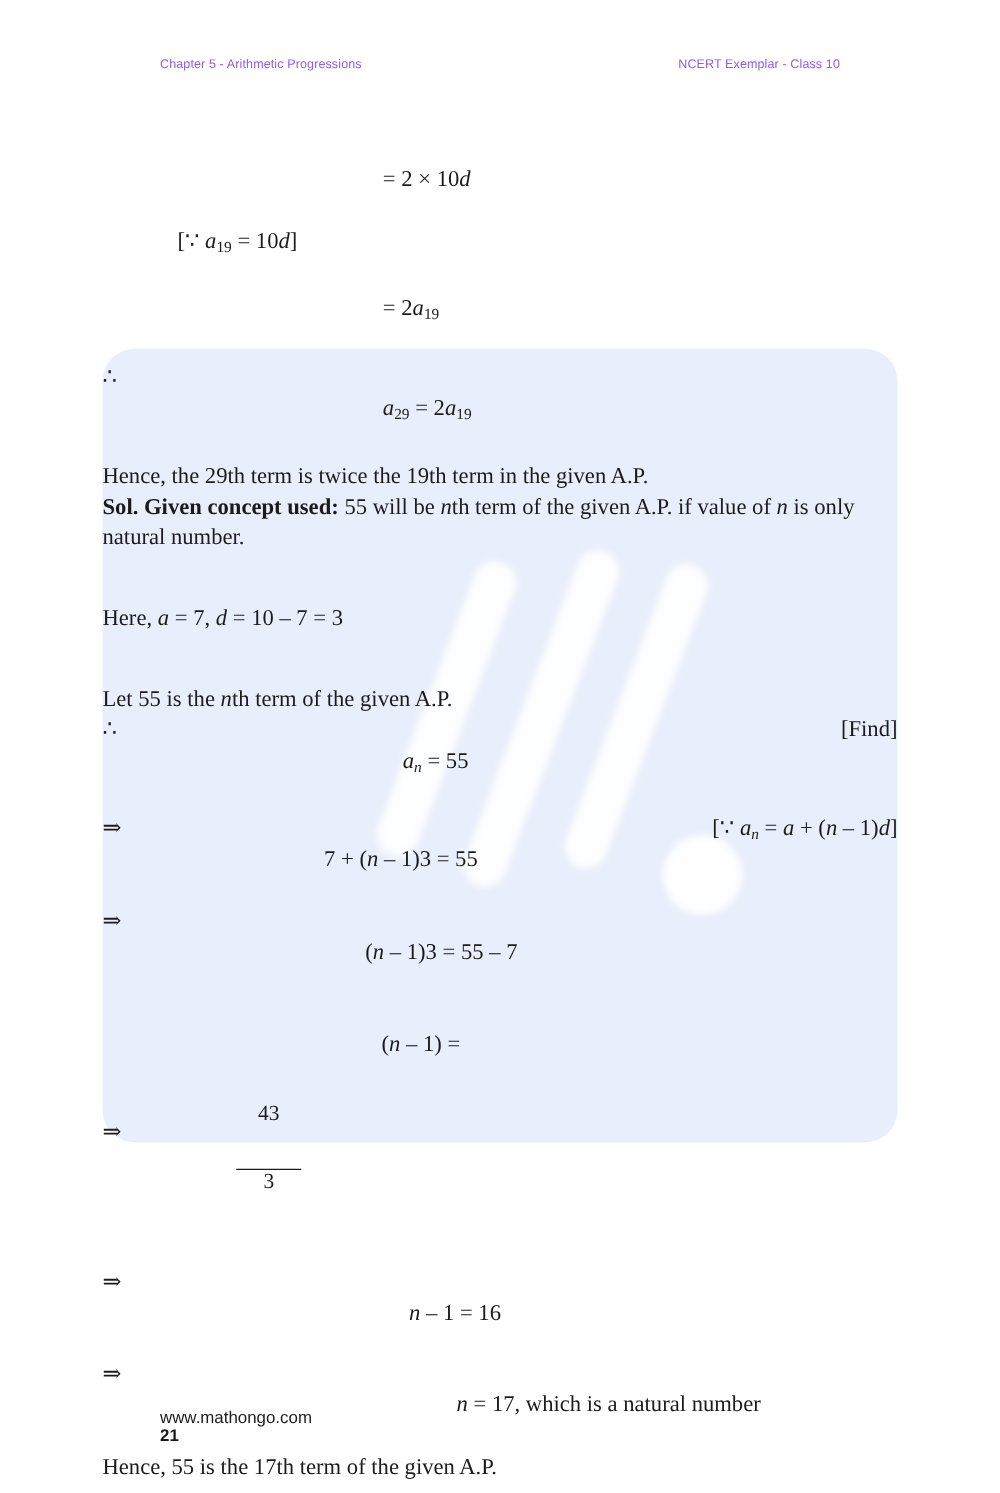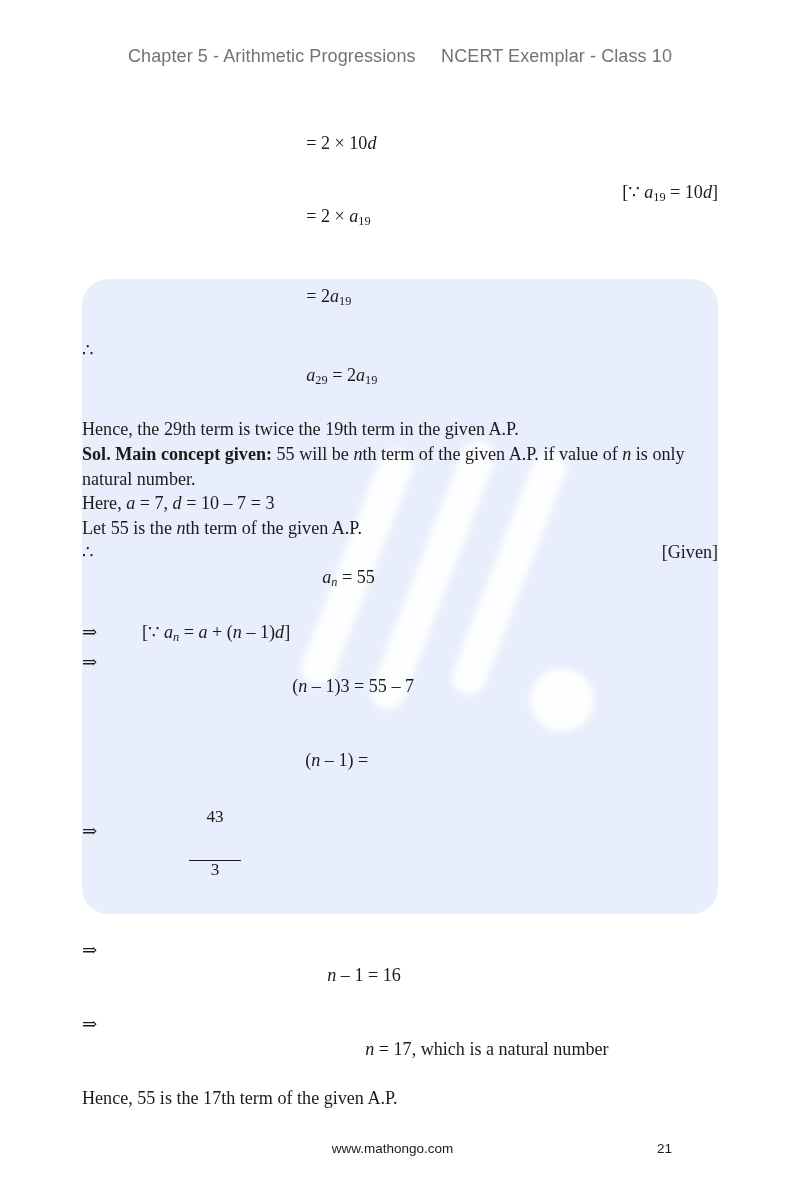--- a/index.html
+++ b/index.html
@@ -25,22 +25,22 @@
 
   
   .header {
     position: absolute;
     top: 46px;
     left: 128px;
     right: 128px;
     display: flex;
     justify-content: space-between;
     font-family: "Liberation Sans", "DejaVu Sans", sans-serif;
-    font-size: 18px;
-    color: #737373;
+    font-size: 10px;
+    color: #8b5cf6;
     letter-spacing: .1px;
   }
 
   
   .content {
     position: absolute;
     left: 0;
     right: 0;
     top: 106px;
     padding: 0 82px;
@@ -92,20 +92,21 @@
     filter: blur(3px);
   }
 
   .lines { position: relative; z-index: 2; }
 
   
   .row {
     position: relative;
     white-space: pre;
     min-height: 24.6px;
+    margin-top: 40px;
   }
   .para {
     position: relative;
     white-space: normal;
   }
   .para-just { text-align: justify; }
 
   
   .eq-row {
     display: flex;
@@ -137,22 +138,23 @@
   
   .footer {
     position: absolute;
     bottom: 38px;
     left: 128px;
     right: 128px;
     display: flex;
     justify-content: space-between;
     font-family: "Liberation Sans", "DejaVu Sans", sans-serif;
     font-size: 13.5px;
-  }
-  .footer .page-no { font-weight: normal; }
+    flex-direction: column;
+  }
+  .footer .page-no { font-weight: bold; }
 </style>
 </head>
 <body>
 
 <div class="page">
 
   <div class="header">
     <div>Chapter 5 - Arithmetic Progressions</div>
     <div>NCERT Exemplar - Class 10</div>
   </div>
@@ -174,23 +176,20 @@
         <div class="eq-row">
           <span class="op"></span>
           <span class="eq-body">
             <span style="display:inline-block;width:110px"></span>= 2 × 10<i>d</i>
           </span>
           <span class="eq-note"></span>
         </div>
 
         <div class="eq-row">
           <span class="op"></span>
-          <span class="eq-body">
-            <span style="display:inline-block;width:110px"></span>= 2 × <i>a</i><sub class="rm">19</sub>
-          </span>
           <span class="eq-note">[∵&nbsp;<i>a</i><sub class="rm">19</sub>&nbsp;= 10<i>d</i>]</span>
         </div>
 
         <div class="eq-row">
           <span class="op"></span>
           <span class="eq-body">
             <span style="display:inline-block;width:110px"></span>= 2<i>a</i><sub class="rm">19</sub>
           </span>
           <span class="eq-note"></span>
         </div>
@@ -202,37 +201,40 @@
           </span>
           <span class="eq-note"></span>
         </div>
 
         <div class="para">Hence, the 29th term is twice the 19th term in the given A.P.</div>
       </div>
 
 
       <div class="para">
         <b>Sol.</b>
-        <b>Main concept given:</b>
+        <b>Given concept used:</b>
         <span>55 will be <i>n</i>th term of the given A.P. if value of <i>n</i> is only natural number.</span>
       </div>
 
       <div class="row">Here, <i>a</i> = 7, <i>d</i> = 10 – 7 = 3</div>
       <div class="row">Let 55 is the <i>n</i>th term of the given A.P.</div>
 
       <div class="eq-row">
         <span class="op">∴</span>
         <span class="eq-body">
           <span style="display:inline-block;width:135px"></span><i>a</i><sub>n</sub> = 55
         </span>
-        <span class="eq-note">[Given]</span>
-      </div>
-
-      <div class="eq-row">
-        <span class="op">⇒</span>
+        <span class="eq-note">[Find]</span>
+      </div>
+
+      <div class="eq-row">
+        <span class="op">⇒</span>
+        <span class="eq-body">
+          <span style="display:inline-block;width:72px"></span>7 + (<i>n</i> – 1)3 = 55
+        </span>
         <span class="eq-note">[∵&nbsp;<i>a</i><sub>n</sub> = <i>a</i> + (<i>n</i> – 1)<i>d</i>]</span>
       </div>
 
       <div class="eq-row">
         <span class="op">⇒</span>
         <span class="eq-body">
           <span style="display:inline-block;width:105px"></span>(<i>n</i> – 1)3 = 55 – 7
         </span>
         <span class="eq-note"></span>
       </div>

